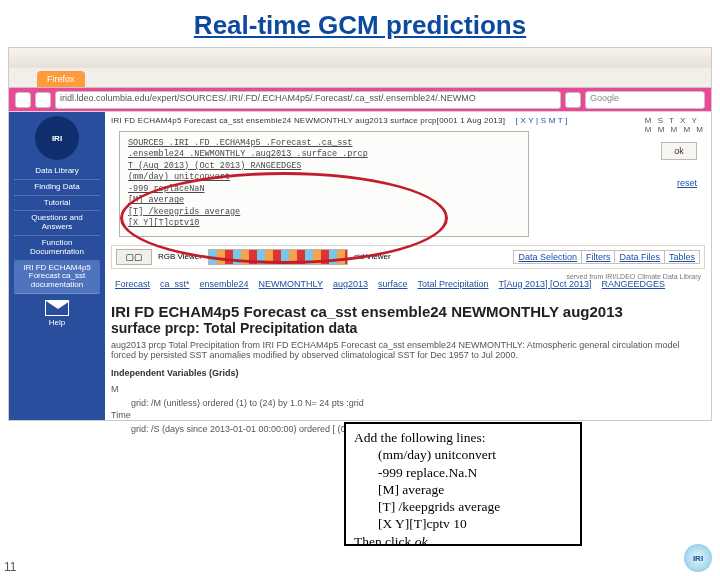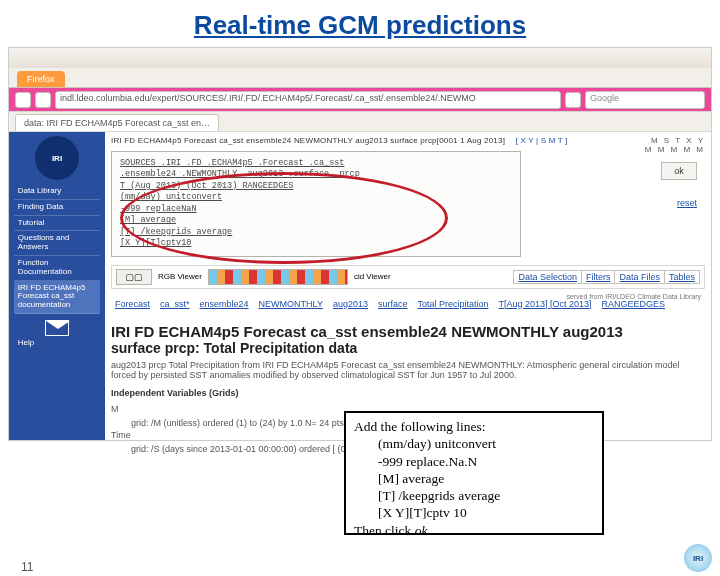--- a/index.html
+++ b/index.html
@@ -2,97 +2,94 @@
 <html><head>
 <meta charset="utf-8">
 <style>
   * { box-sizing: border-box; }
   body { margin:0; font-family: Arial, sans-serif; width:720px; height:576px; overflow:hidden; background:#fff; }
   .slide-title { text-align:center; color:#0b4a9e; font-size:26px; font-weight:bold; padding:10px 0 6px;text-decoration:underline; }
   .browser-frame { margin:0 8px; border:1px solid #ccc; }
   .ff-titlebar { height:20px; background:linear-gradient(#f7f3ef,#e6e0d8); display:flex; align-items:center; font-size:9px; color:#666; padding:0 6px; }
   .ff-tabbar { height:20px; background:#f2eee9; display:flex; align-items:flex-end; padding-left:8px; gap:4px; border-bottom:1px solid #c8c3bb; }
   .ff-tab { height:16px; border-radius:4px 4px 0 0; padding:1px 10px; font-size:9px; display:flex; align-items:center; }
-  .ff-tab.active { background:#ff9a3d; color:#fff; }
+  .ff-tab.active { background:#ff9a3d; color:#fff;margin-left:20px; }
   .urlbar-row { height:24px; display:flex; align-items:center; padding:0 6px; gap:4px; background:#ec4899; border-bottom:1px solid #dad5ce; }
   .nav-btn { width:16px; height:16px; border:1px solid #c6c1b8; border-radius:3px; background:#fff; }
   .urlbox { flex:1; height:18px; border:1px solid #c6c1b8; border-radius:3px; background:#fff; font-size:9px; color:#555; padding:1px 4px; overflow:hidden; white-space:nowrap; }
   .searchbox { width:120px; height:18px; border:1px solid #c6c1b8; border-radius:3px; background:#fff; font-size:9px; color:#888; padding:1px 4px; }
   .tabstrip { height:20px; display:flex; align-items:flex-end; padding-left:6px; background:#f2eee9; border-bottom:1px solid #dad5ce; }
   .pagetab { height:17px; border:1px solid #ccc7be; border-bottom:none; border-radius:3px 3px 0 0; font-size:9px; background:#fff; padding:1px 8px; color:#555; display:flex; align-items:center; }
   .doc-body { display:flex; height:308px; background:#fff; }
   .sidebar { width:96px; background:#2a4e9e; color:#fff; display:flex; flex-direction:column; align-items:center; padding:4px 0; font-size:8px; }
   .iri-logo { width:44px; height:44px; border-radius:22px; background:#0f2f6e; display:flex; align-items:center; justify-content:center; color:#fff; font-size:8px; font-weight:bold; margin-bottom:4px; }
-  .side-item { padding:3px 4px; text-align:left; color:#fff; width:90%; border-bottom:1px solid rgba(255,255,255,0.2); line-height:1.1; }
+  .side-item { padding:3px 4px; text-align:center; color:#fff; width:90%; border-bottom:1px solid rgba(255,255,255,0.2); line-height:1.1; }
   .side-item.hilite { background:#4f73bd; border-radius:2px; }
   .mail-icon { width:24px; height:16px; border:1px solid #fff; margin-top:6px; position:relative; }
   .mail-icon:before { content:""; position:absolute; top:0; left:0; border:8px solid transparent; border-top:8px solid #fff; border-left:12px solid transparent; border-right:12px solid transparent; }
   .main { flex:1; position:relative; padding:4px 6px; }
   .breadcrumb-line { font-size:8px; color:#333; letter-spacing:0.2px; }
   .breadcrumb-line .xy { color:#1d4fa8;padding-left:8px; }
   .breadcrumb-line .m5 { color:#555; letter-spacing:2px; }
-  .codebox { margin-top:6px; width:410px; border:1px solid #b8b3a9; background:#fcfcfa; padding:6px 8px; font-family:"Courier New",monospace; font-size:8.5px; color:#555; line-height:1.35; }
+  .codebox { margin-top:6px; width:410px; border:1px solid #b8b3a9; background:#fcfcfa; padding:6px 8px; font-family:"Courier New",monospace; font-size:8.5px; color:#555; line-height:1.35;margin-left:8px; }
   .codebox .ln { text-decoration:underline; color:#4a4a4a; }
   .bluelink { color:#1d4fa8; text-decoration:underline; }
   .ok-btn { position:absolute; top:30px; right:14px; width:36px; height:18px; border:1px solid #bfbab1; background:#f7f5f1; font-size:9px; display:flex; align-items:center; justify-content:center; color:#333; }
   .reset-link { position:absolute; top:66px; right:14px; font-size:9px; }
   .viewer-bar { margin-top:8px; height:24px; border:1px solid #dad5ce; display:flex; align-items:center; font-size:9px; gap:6px; padding:2px 4px; }
   .viewer-toggle { width:36px; height:16px; border:1px solid #b8b3a9; display:flex; align-items:center; justify-content:center; background:#f0efec; }
   .viewer-prev { width:140px; height:16px; background:repeating-linear-gradient(90deg,#77c9ec,#77c9ec 8px,#f5a34a 8px,#f5a34a 16px,#d33 16px,#d33 24px); border:1px solid #b8b3a9; }
   .selectbar { border:1px solid #c6c1b8; display:flex; margin-left:auto; }
   .selecttab { border-left:1px solid #c6c1b8; padding:1px 4px; color:#1d4fa8; text-decoration:underline; }
   .selecttab:first-child { border-left:none; }
   .second-row { margin-top:6px; height:18px; display:flex; align-items:center; font-size:9px; gap:10px; padding-left:4px; color:#333; position:relative; }
   .second-row .bc { }
   .served { position:absolute; right:4px; top:-2px; font-size:7px; color:#777; }
   .dataset-h { font-size:15px; font-weight:bold; color:#222; }
   .dataset-sub { font-size:14px; font-weight:bold; color:#222; }
-  .instr-box { position:absolute; left:344px; top:411px; width:260px; height:124px; border:2px solid #000; background:#fff; padding:5px 8px; font-family:"Times New Roman",serif; font-size:13.5px; line-height:1.28; }
+  .instr-box { position:absolute; left:344px; top:422px; width:238px; height:124px; border:2px solid #000; background:#fff; padding:5px 8px; font-family:"Times New Roman",serif; font-size:13.5px; line-height:1.28; }
   .oval { position:absolute; left:120px; top:172px; width:328px; height:92px; border:3px solid #c31d2b; border-radius:50%; pointer-events:none; }
-  .slide-num { position:absolute; left:21px; bottom:2px; font-size:12px; color:#555; }
+  .slide-num { position:absolute; left:4px; bottom:2px; font-size:12px; color:#555; }
   .corner-logo { position:absolute; right:8px; bottom:4px; width:28px; height:28px; border-radius:14px; background:radial-gradient(circle at 50% 50%, #e6f4fa 0%, #a9d8ee 60%, #6eb0d6 100%); display:flex; align-items:center; justify-content:center; font-size:8px; color:#0e4d8a; font-weight:bold; }
   .dataset-body { font-size:9px; color:#555; margin-top:4px; }
 </style>
 </head>
 <body>
 
 <div class="slide-title">Real-time GCM predictions</div>
 
 <div class="browser-frame">
   <div class="ff-titlebar"></div>
   <div class="ff-tabbar">
     <div class="ff-tab active">Firefox</div>
   </div>
   <div class="urlbar-row">
     <div class="nav-btn"></div>
     <div class="nav-btn"></div>
     <div class="urlbox">iridl.ldeo.columbia.edu/expert/SOURCES/.IRI/.FD/.ECHAM4p5/.Forecast/.ca_sst/.ensemble24/.NEWMO</div>
     <div class="nav-btn"></div>
     <div class="searchbox">Google</div>
   </div>
-  <div class="tabstrip">
-    <div class="pagetab">data: IRI FD ECHAM4p5 Forecast ca_sst en…</div>
-  </div>
   <div class="doc-body">
     <div class="sidebar">
       <div class="iri-logo">IRI</div>
       <div class="side-item">Data Library</div>
       <div class="side-item">Finding Data</div>
       <div class="side-item">Tutorial</div>
       <div class="side-item">Questions and Answers</div>
       <div class="side-item">Function Documentation</div>
       <div class="side-item hilite">IRI FD ECHAM4p5 Forecast ca_sst documentation</div>
       <div class="mail-icon"></div>
       <div class="side-item" style="border:none">Help</div>
     </div>
     <div class="main">
       <div class="breadcrumb-line">
         <span>IRI FD ECHAM4p5 Forecast ca_sst ensemble24 NEWMONTHLY aug2013 surface prcp[0001 1 Aug 2013]</span>
         <span class="xy">[ X Y | S M T ]</span>
-        <span style="float:right;text-align:right;white-space:pre" class="m5">M S T X Y
+        <span style="float:right;text-align:left;white-space:pre" class="m5">M S T X Y
 M M M M M</span>
       </div>
       <div class="codebox">
         <span class="ln">SOURCES .IRI .FD .ECHAM4p5 .Forecast .ca_sst</span><br>
         <span class="ln">.ensemble24 .NEWMONTHLY .aug2013 .surface .prcp</span><br>
         <span class="ln">T (Aug 2013) (Oct 2013) RANGEEDGES</span><br>
         <span class="ln">(mm/day) unitconvert</span><br>
         <span class="ln">-999 replaceNaN</span><br>
         <span class="ln">[M] average</span><br>
         <span class="ln">[T] /keepgrids average</span><br>
@@ -123,21 +120,21 @@
         <span class="bc bluelink">surface</span>
         <span class="bc bluelink">Total Precipitation</span>
         <span class="bc bluelink">T[Aug 2013] [Oct 2013]</span>
         <span class="bc bluelink">RANGEEDGES</span>
         <span class="served">served from IRI/LDEO Climate Data Library</span>
       </div>
 
       <div style="margin-top:10px">
         <div class="dataset-h">IRI FD ECHAM4p5 Forecast ca_sst ensemble24 NEWMONTHLY aug2013</div>
         <div class="dataset-sub">surface prcp: Total Precipitation data</div>
-        <div class="dataset-body">aug2013 prcp Total Precipitation from IRI FD ECHAM4p5 Forecast ca_sst ensemble24 NEWMONTHLY: Atmospheric general circulation model forced by persisted SST anomalies modified by observed climatological SST for Jun 1957 to Jul 2000.</div>
+        <div class="dataset-body">aug2013 prcp Total Precipitation from IRI FD ECHAM4p5 Forecast ca_sst ensemble24 NEWMONTHLY: Atmospheric general circulation model forced by persisted SST anomalies modified by observed climatological SST for Dec 1957 to Jul 2000.</div>
         <div class="dataset-body" style="font-weight:bold;color:#333;margin-top:8px">Independent Variables (Grids)</div>
         <div class="dataset-body" style="margin-top:6px;">M</div>
         <div class="dataset-body" style="margin-left:20px">grid: /M (unitless) ordered (1) to (24) by 1.0 N= 24 pts :grid</div>
         <div class="dataset-body" style="margin-top:2px;">Time</div>
         <div class="dataset-body" style="margin-left:20px">grid: /S (days since 2013-01-01 00:00:00) ordered [ (0000 1 Aug 2013)] :grid</div>
       </div>
     </div>
   </div>
 </div>
 

